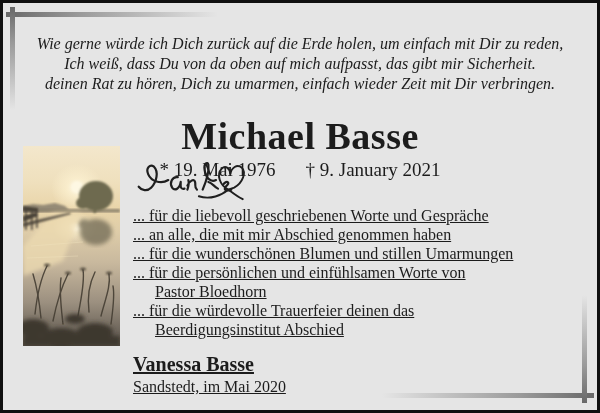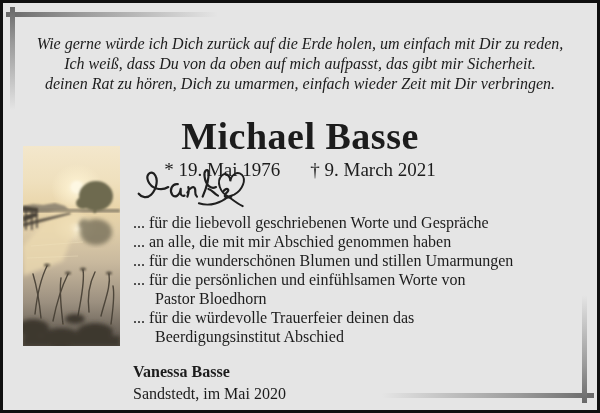--- a/index.html
+++ b/index.html
@@ -22,26 +22,26 @@
   .quote { margin-top:31px; text-align:center; font-style:italic;
     font-size:16px; line-height:20px; }
   
   .name { margin-top:22px; text-align:center; font-weight:bold;
     font-size:38px; line-height:40px; letter-spacing:0.5px; }
   .dates { margin-top:2px; display:flex; justify-content:center; gap:30px;
     font-size:19px; line-height:24px; }
   
   .photo { position:absolute; left:20px; top:143px; width:97px; height:200px; }
   
-  .rightcol { position:absolute; left:130px; top:164px; width:445px; }
+  .rightcol { position:absolute; left:130px; top:157px; width:445px;text-decoration:underline; }
   .danke { height:42px; }
   .thanks { margin-top:0; font-size:16px; line-height:19px; }
   .thanks .line { white-space:nowrap; }
   .thanks .indent { padding-left:22px; }
-  .mourner { margin-top:16px; font-weight:bold; font-size:16px; line-height:19px; }
+  .mourner { margin-top:16px; font-weight:bold; font-size:20px; line-height:19px; }
   .place { margin-top:3px; font-size:16px; line-height:19px; }
 </style>
 </head>
 <body>
 
 <div class="card">
 
   <div class="ribbon rib-h-tl"></div>
   <div class="ribbon rib-v-tl"></div>
   <div class="ribbon rib-h-br"></div>
@@ -49,21 +49,21 @@
 
   <div class="quote">
     <div>Wie gerne würde ich Dich zurück auf die Erde holen, um einfach mit Dir zu reden,</div>
     <div>Ich weiß, dass Du von da oben auf mich aufpasst, das gibt mir Sicherheit.</div>
     <div>deinen Rat zu hören, Dich zu umarmen, einfach wieder Zeit mit Dir verbringen.</div>
   </div>
 
   <div class="name">Michael Basse</div>
   <div class="dates">
     <span>* 19. Mai 1976</span>
-    <span>† 9. March 2021</span>
+    <span>† 9. January 2021</span>
   </div>
 
   <svg class="photo" viewBox="0 0 97 200" xmlns="http://www.w3.org/2000/svg" aria-hidden="true">
     <defs>
       <linearGradient id="pg" x1="0" y1="0" x2="0" y2="1">
         <stop offset="0" stop-color="#f3e7cc"></stop>
         <stop offset="0.18" stop-color="#efe0bd"></stop>
         <stop offset="0.32" stop-color="#e9d4a8"></stop>
         <stop offset="0.42" stop-color="#dfcda9"></stop>
         <stop offset="0.58" stop-color="#c9b99e"></stop>

